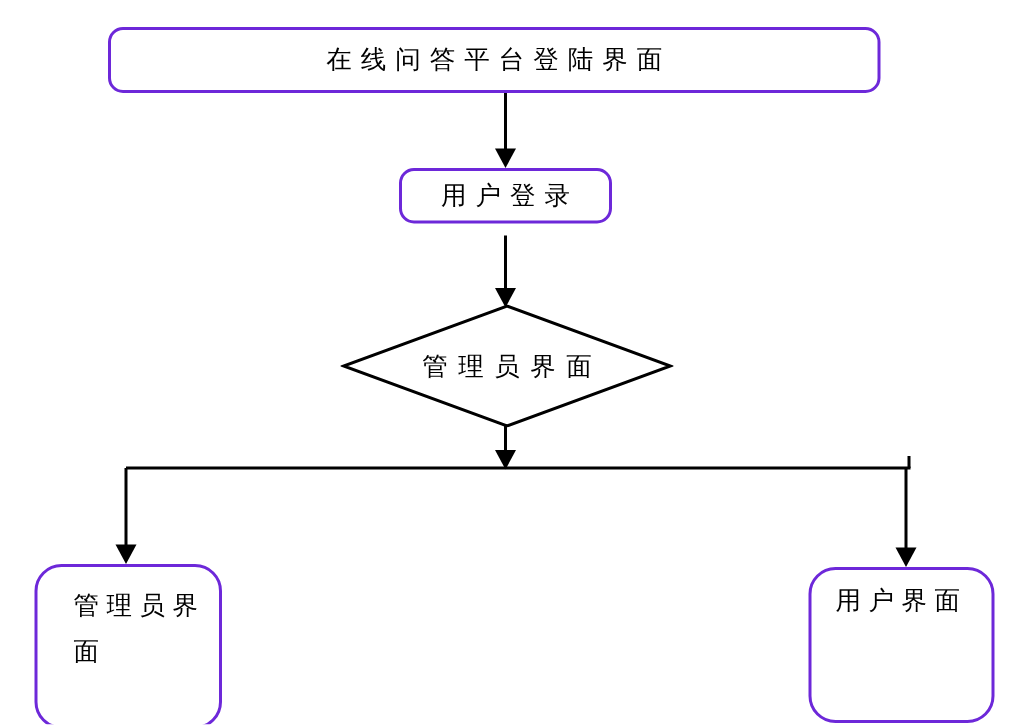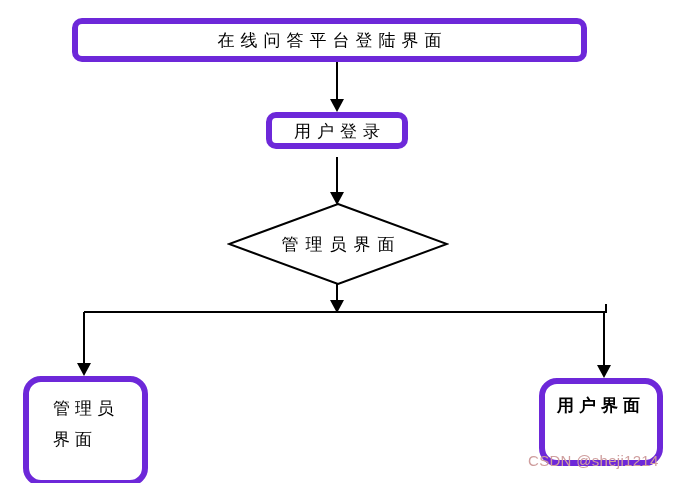--- a/index.html
+++ b/index.html
@@ -8,21 +8,21 @@
     width: 675px;
     height: 483px;
     background: #ffffff;
     overflow: hidden;
     font-family: "DejaVu Serif", "Liberation Serif", serif;
     color: #000000;
   }
   .node {
     position: absolute;
     box-sizing: border-box;
-    border: 6px solid #6d28d9;
+    border: 2px solid #6d28d9;
     background: #ffffff;
     font-size: 17px;
     letter-spacing: 6px;
     line-height: 24px;
     color: #000000;
   }
   .node.center {
     display: flex;
     align-items: center;
     justify-content: center;
@@ -51,25 +51,24 @@
   }
   .label-pad { padding-left: 6px; box-sizing: border-box; } 
   #node-admin {
     left: 23px; top: 376px; width: 125px; height: 110px;
     padding: 11px 8px 0 24px;
     letter-spacing: 5px;
     line-height: 31px;
     word-break: break-all;
   }
   #node-user {
-    left: 539px; top: 378px; width: 124px; height: 88px;
+    left: 539px; top: 378px; width: 124px; height: 104px;
     display: flex; justify-content: center; align-items: flex-start;
     padding-top: 9px;
     letter-spacing: 5px;
-    font-weight: bold;
   }
   #watermark {
     position: absolute;
     left: 528px; top: 452px;
     font-family: "Liberation Sans", "DejaVu Sans", sans-serif;
     font-size: 15px;
     letter-spacing: 0.3px;
     color: #cf9e9e;
     white-space: nowrap;
   }
@@ -105,15 +104,14 @@
   <div class="vline" style="left:83px; top:312px; height:52px;"></div>
   <div class="arrowhead-down" style="left:77px; top:363px;"></div>
 
   <div class="vline" style="left:603px; top:312px; height:54px;"></div>
   <div class="arrowhead-down" style="left:597px; top:365px;"></div>
 
   <div class="node r18" id="node-admin">管理员界面</div>
 
   <div class="node r18" id="node-user">用户界面</div>
 
-  <div id="watermark">CSDN @sheji1214</div>
 
 </div>
 
 </body></html>

